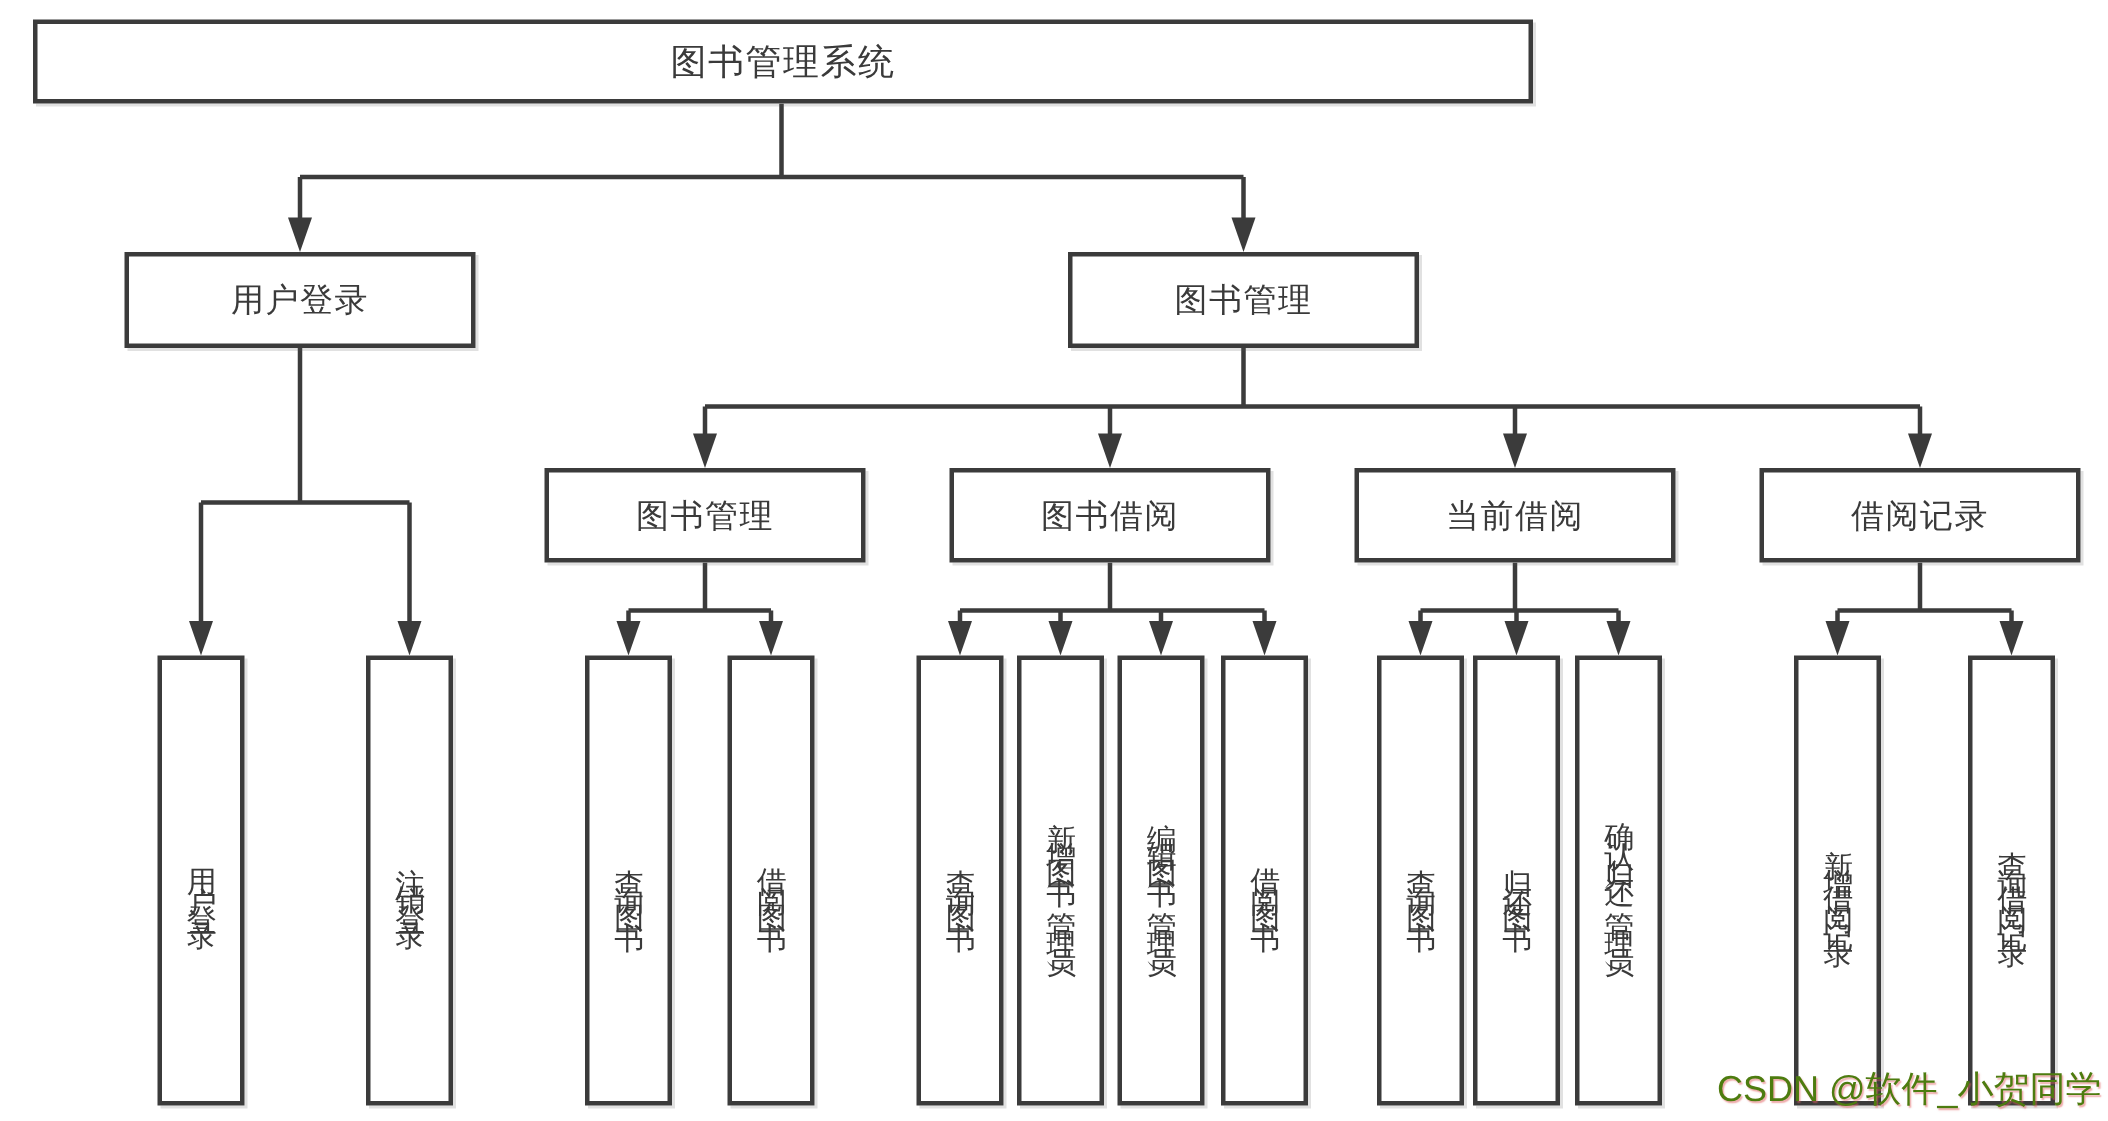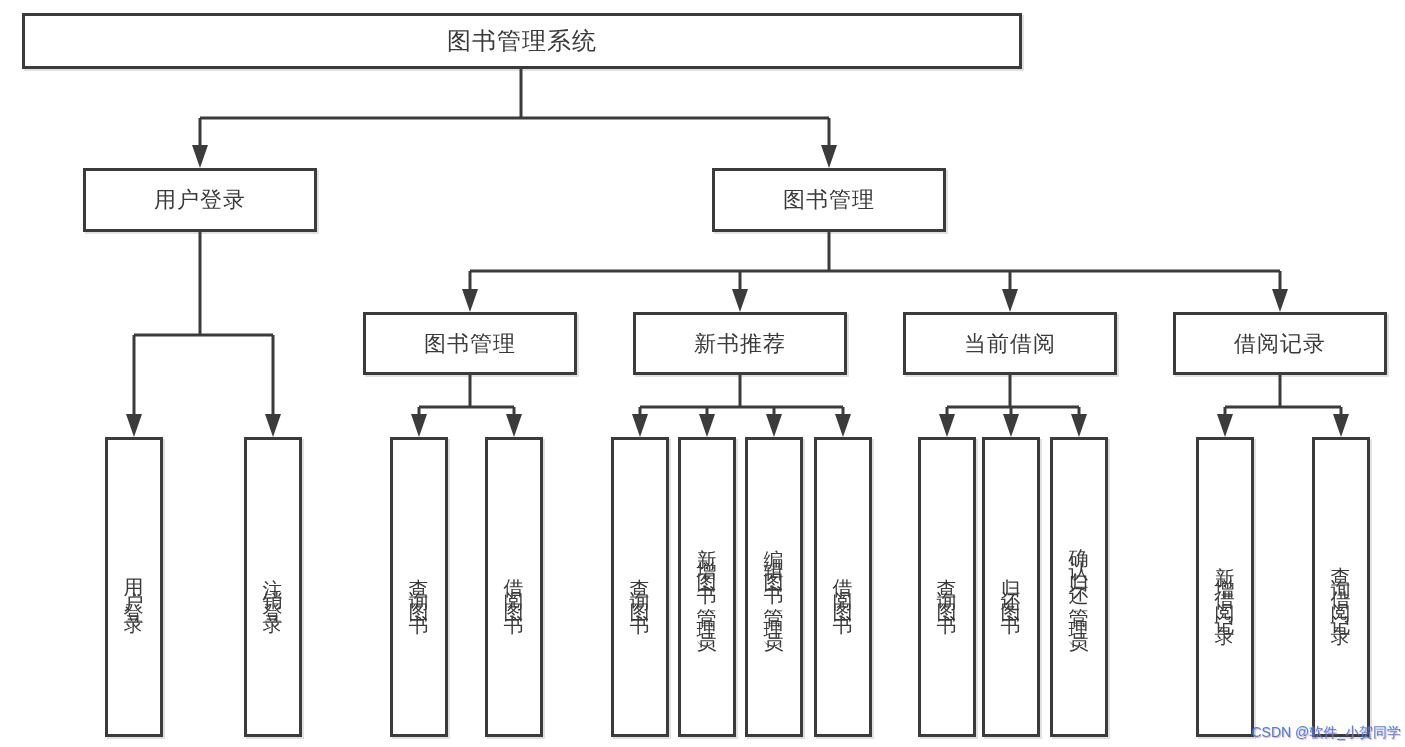--- a/index.html
+++ b/index.html
@@ -34,22 +34,22 @@
     text-orientation: mixed;
     font-size: 20px;
     line-height: 1.1;
     letter-spacing: 12px;
     white-space: nowrap;
   }
   .watermark {
     position: absolute;
     right: 4px;
     bottom: 5px;
-    font-size: 14px;
-    color: #3b82f6;
+    font-size: 24px;
+    color: #4d7c0f;
     text-shadow: 1px 1px 1px rgba(224, 96, 96, 0.55);
     white-space: nowrap;
     margin-top: 12px;
   }
 </style>
 </head>
 <body>
 
 <div class="stage">
 
@@ -92,21 +92,21 @@
     <span>用户登录</span>
   </div>
   <div class="node lvl-mid" style="left:712px; top:168px; width:234px; height:64px;">
     <span>图书管理</span>
   </div>
 
   <div class="node lvl-mid" style="left:363px; top:312px; width:214px; height:63px;">
     <span>图书管理</span>
   </div>
   <div class="node lvl-mid" style="left:633px; top:312px; width:214px; height:63px;">
-    <span>新书推荐</span>
+    <span>图书借阅</span>
   </div>
   <div class="node lvl-mid" style="left:1173px; top:312px; width:214px; height:63px;">
     <span>借阅记录</span>
   </div>
   <div class="node lvl-mid" style="left:903px; top:312px; width:214px; height:63px;">
     <span>当前借阅</span>
   </div>
 
   <div class="node leaf" style="left:105px; top:437px; width:58px; height:300px;">
     <span class="vtext">用户登录</span>

